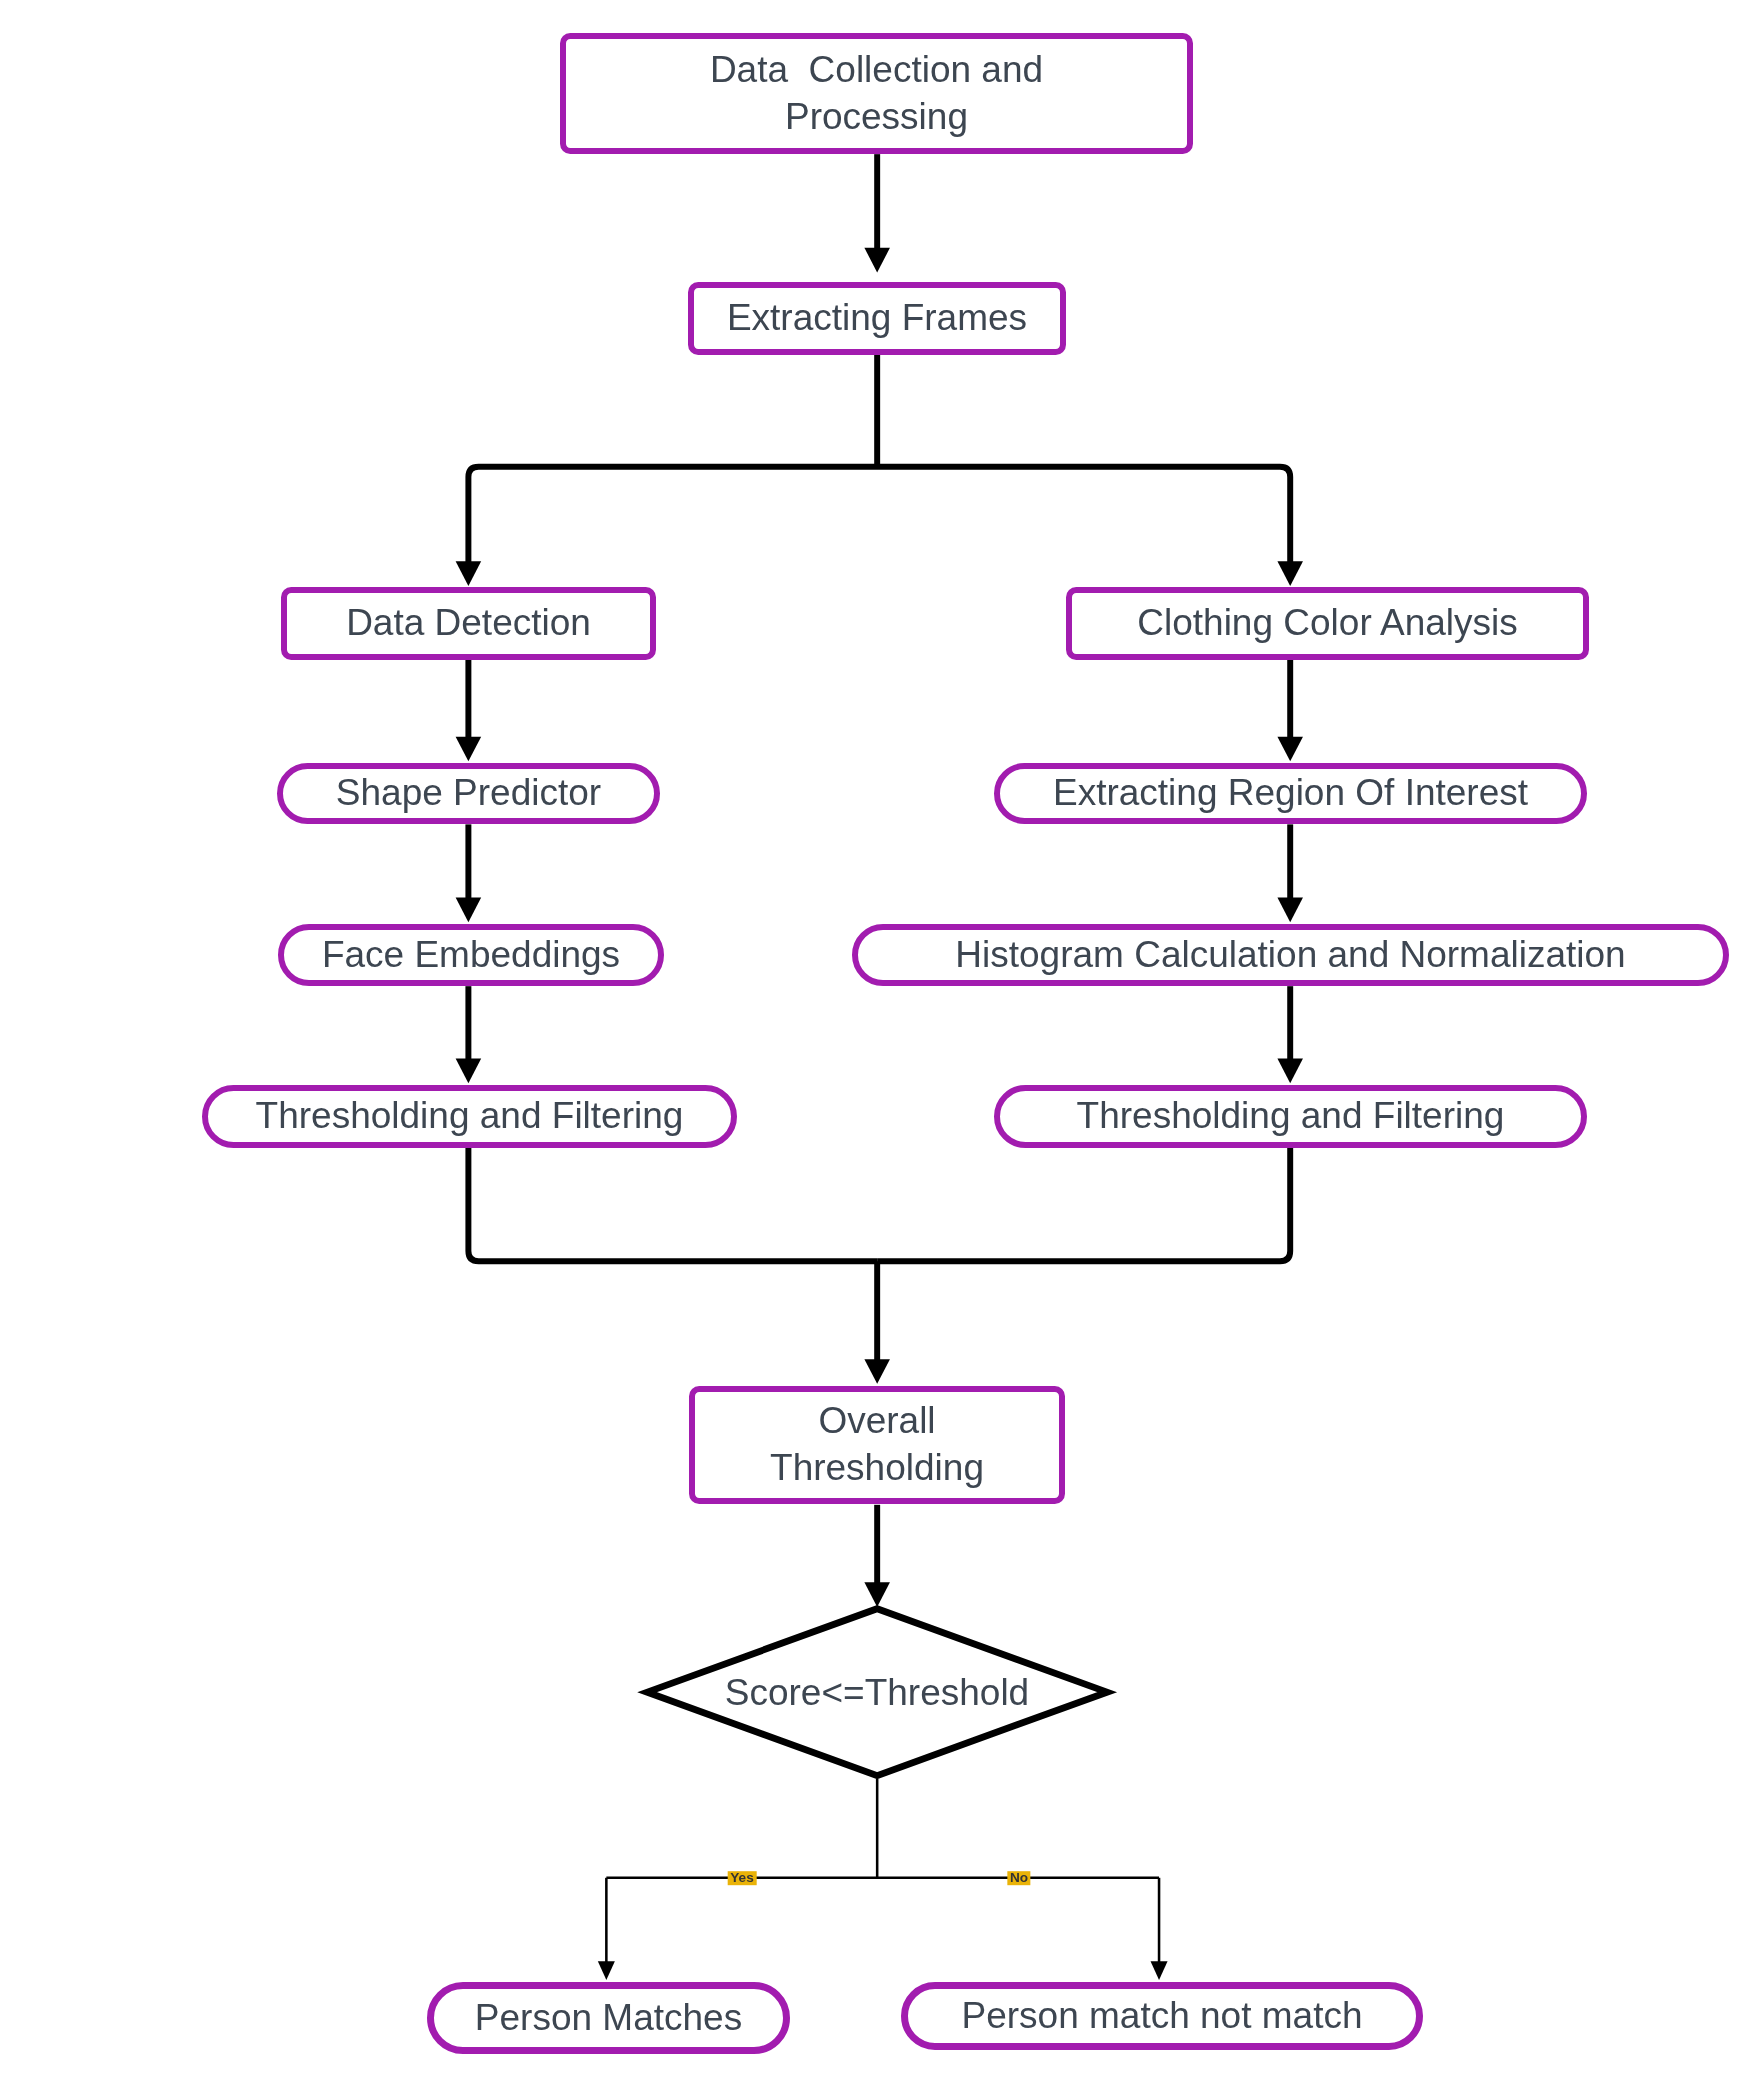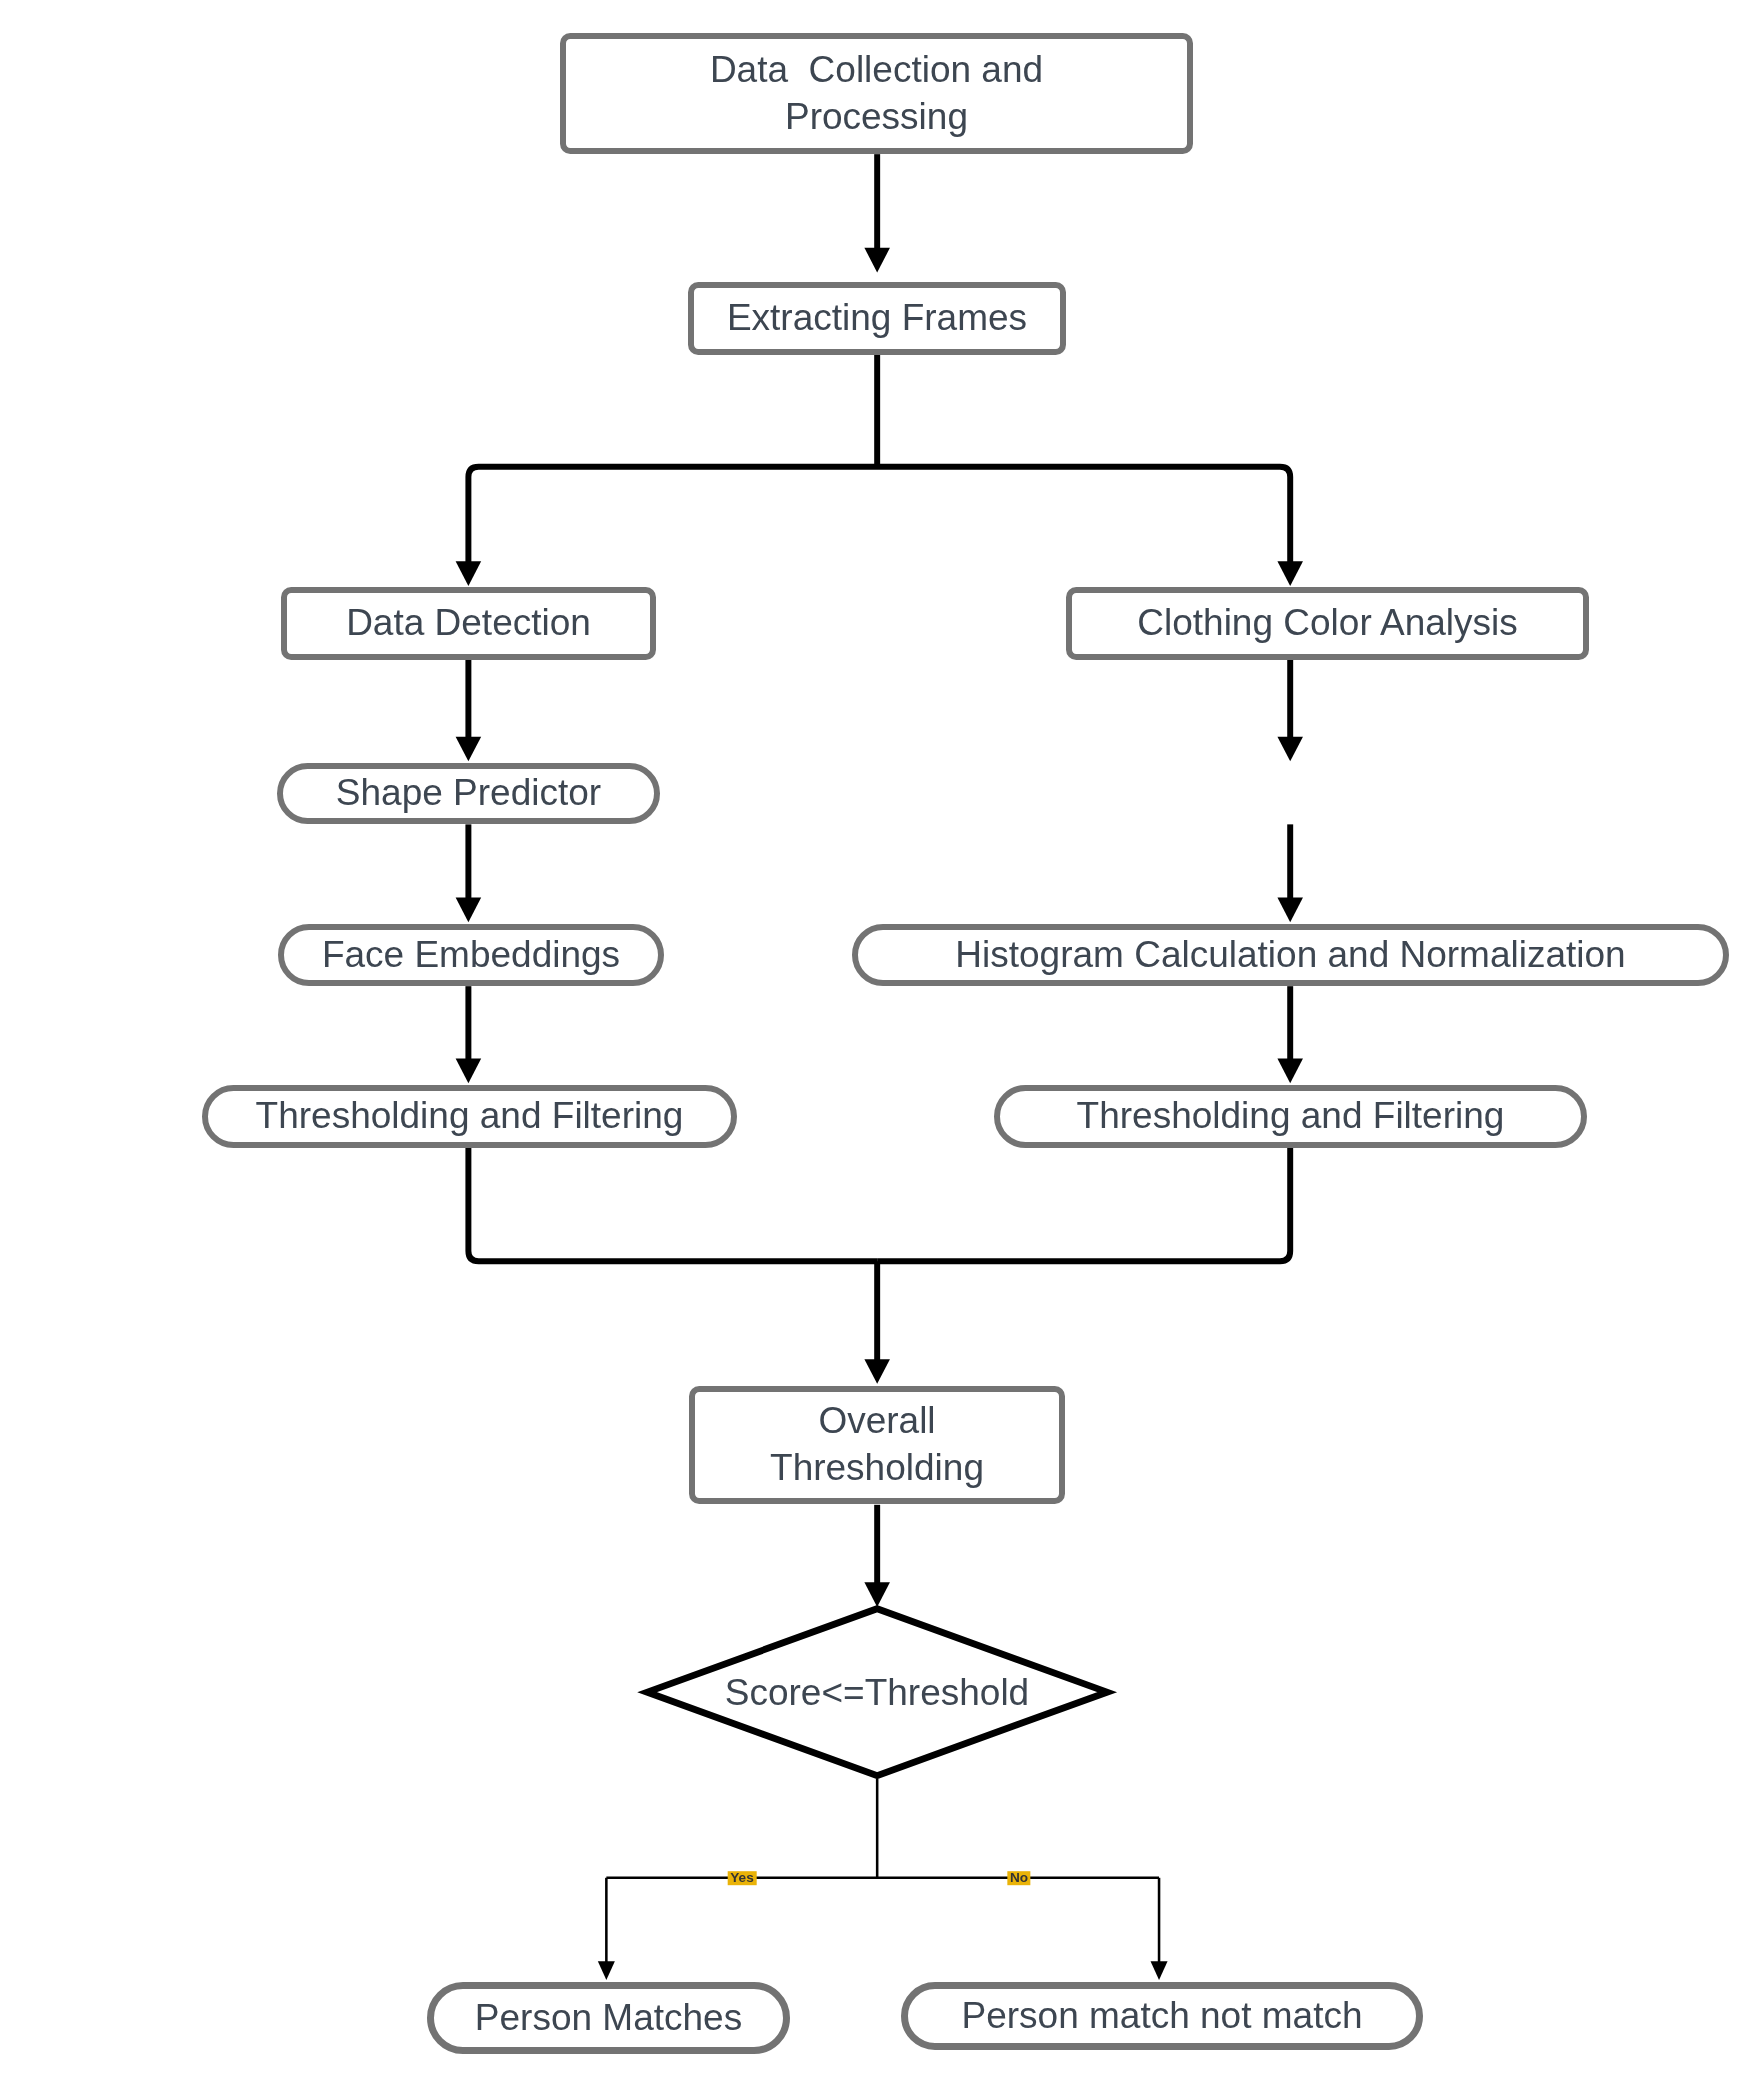--- a/index.html
+++ b/index.html
@@ -13,21 +13,21 @@
   }
   #edges{position:absolute;left:0;top:0;width:1762px;height:2089px;}
   .flow{stroke:#000000;stroke-width:7;fill:none;}
   .thin{stroke:#000000;stroke-width:3;fill:none;}
   .ah{fill:#000000;stroke:none;}
   .diamond-shape{fill:#ffffff;stroke:#000000;stroke-width:8;}
   .node{
     position:absolute;
     box-sizing:border-box;
     background:#ffffff;
-    border:6px solid #737373;
+    border:6px solid #a21caf;
     color:#3d4651;
     font-size:37px;
     line-height:1.26;
     display:flex;
     align-items:center;
     justify-content:center;
     text-align:center;
     white-space:pre-wrap;
     padding:0 8.5px;
   }
@@ -102,20 +102,21 @@
 Processing</div>
 
   <div class="node rect" style="left:688px;top:282px;width:378px;height:73px">Extracting Frames</div>
 
   <div class="node rect" style="left:281px;top:587px;width:375px;height:73px">Data Detection</div>
 
   <div class="node rect" style="left:1066px;top:587px;width:523px;height:73px">Clothing Color Analysis</div>
 
   <div class="node stadium" style="left:277px;top:763px;width:383px;height:61px">Shape Predictor</div>
 
+  <div class="node stadium" style="left:994px;top:763px;width:593px;height:61px">Extracting Region Of Interest</div>
 
   <div class="node stadium" style="left:278px;top:924px;width:386px;height:62px">Face Embeddings</div>
 
   <div class="node stadium" style="left:852px;top:924px;width:877px;height:62px">Histogram Calculation and Normalization</div>
 
   <div class="node stadium" style="left:202px;top:1085px;width:535px;height:63px">Thresholding and Filtering</div>
 
   <div class="node stadium" style="left:994px;top:1085px;width:593px;height:63px">Thresholding and Filtering</div>
 
   <div class="node rect" style="left:689px;top:1386px;width:376px;height:118px">Overall

